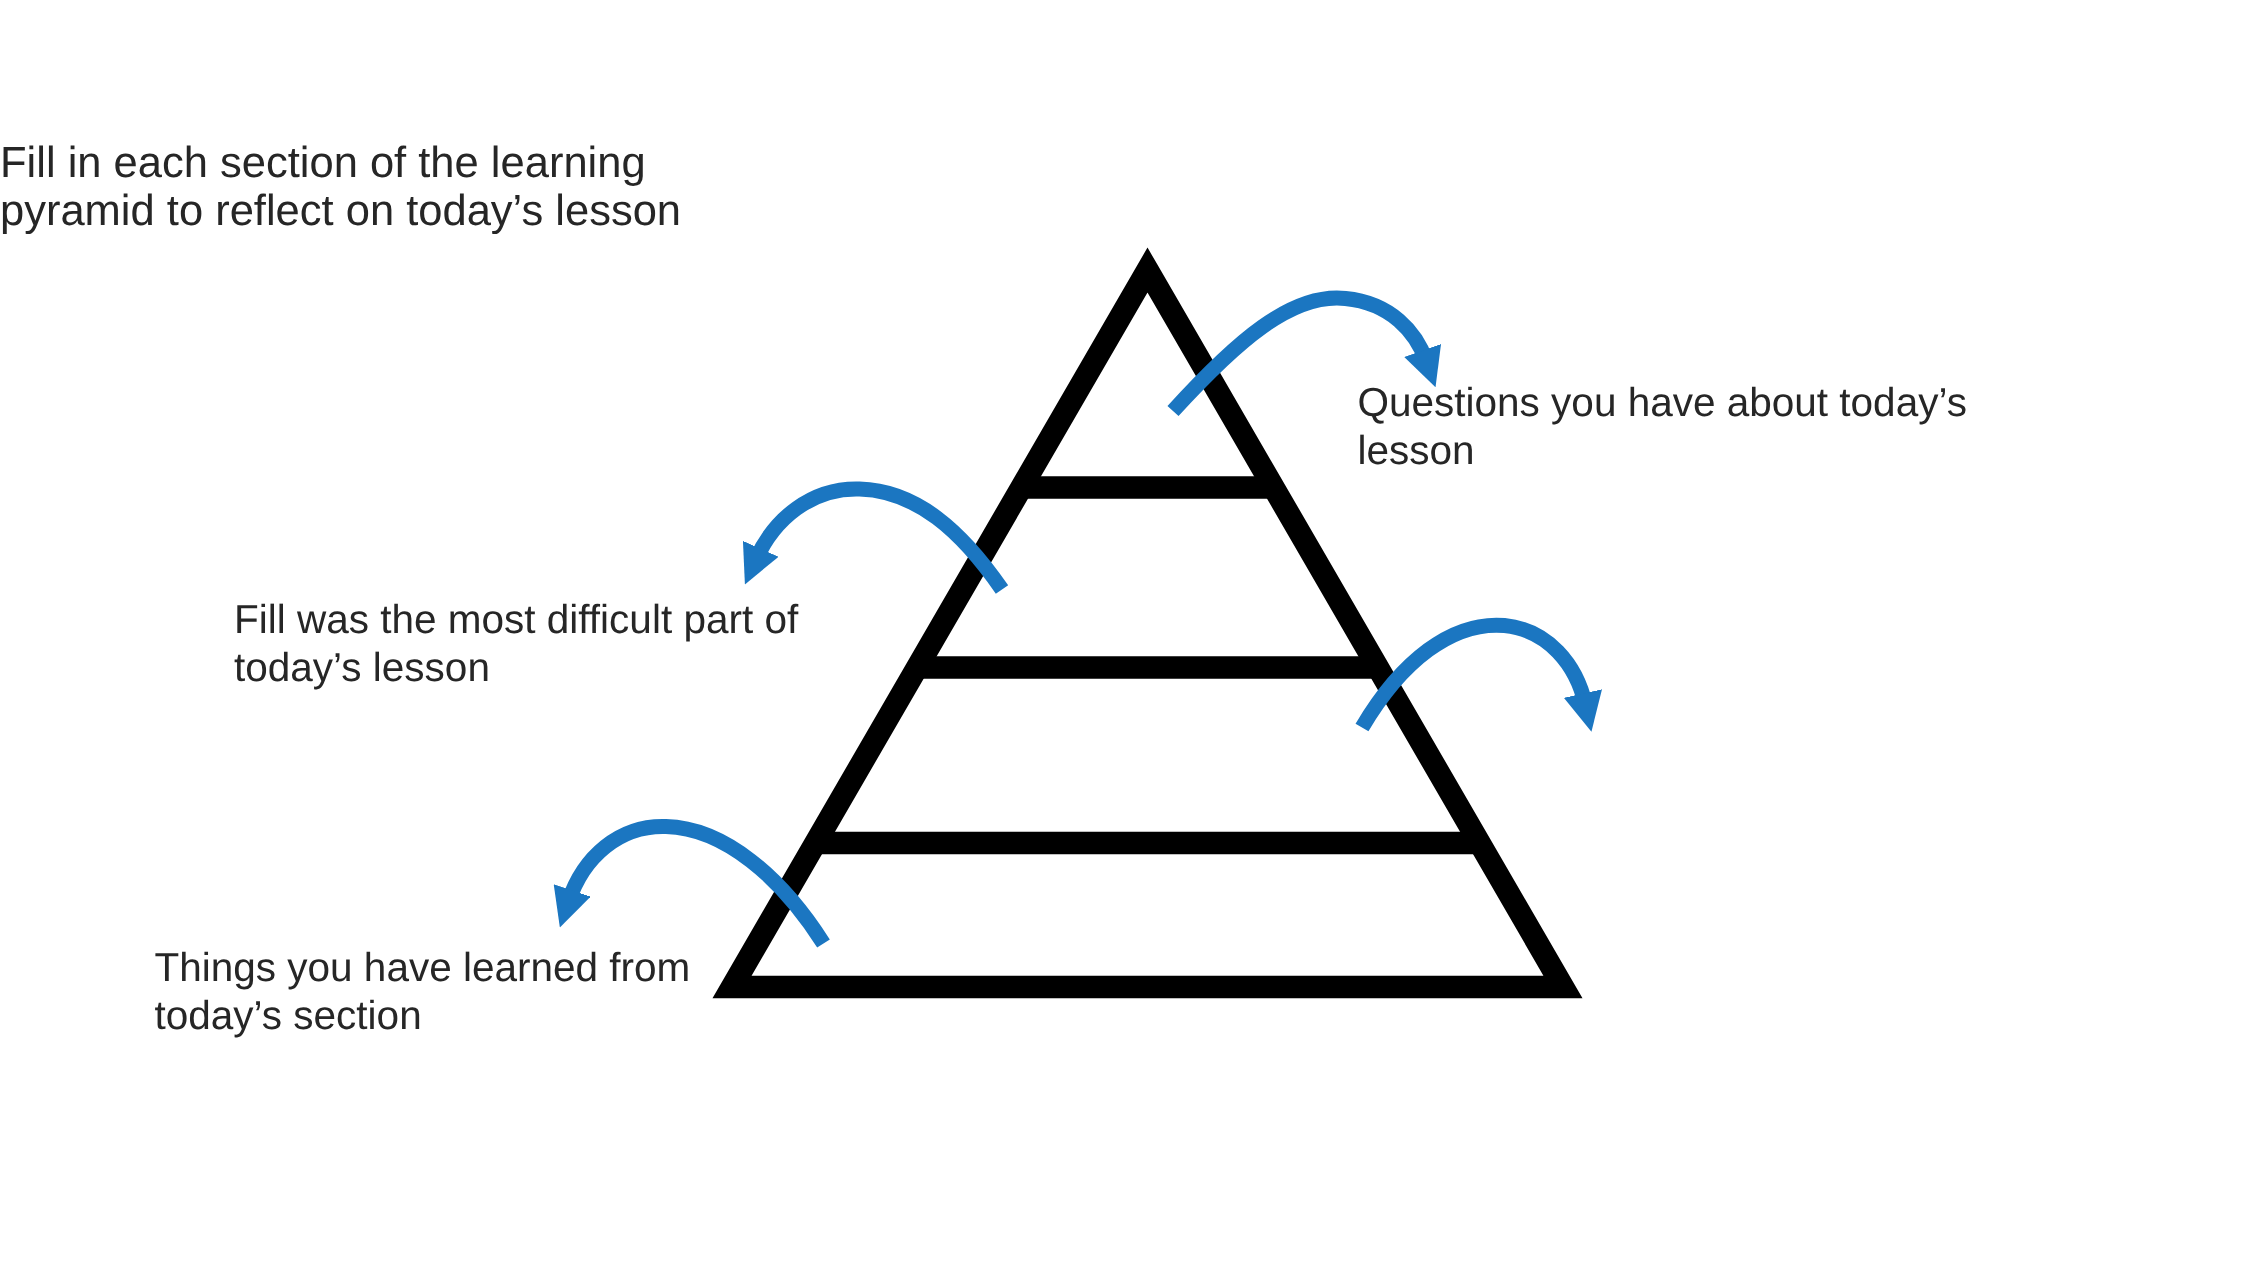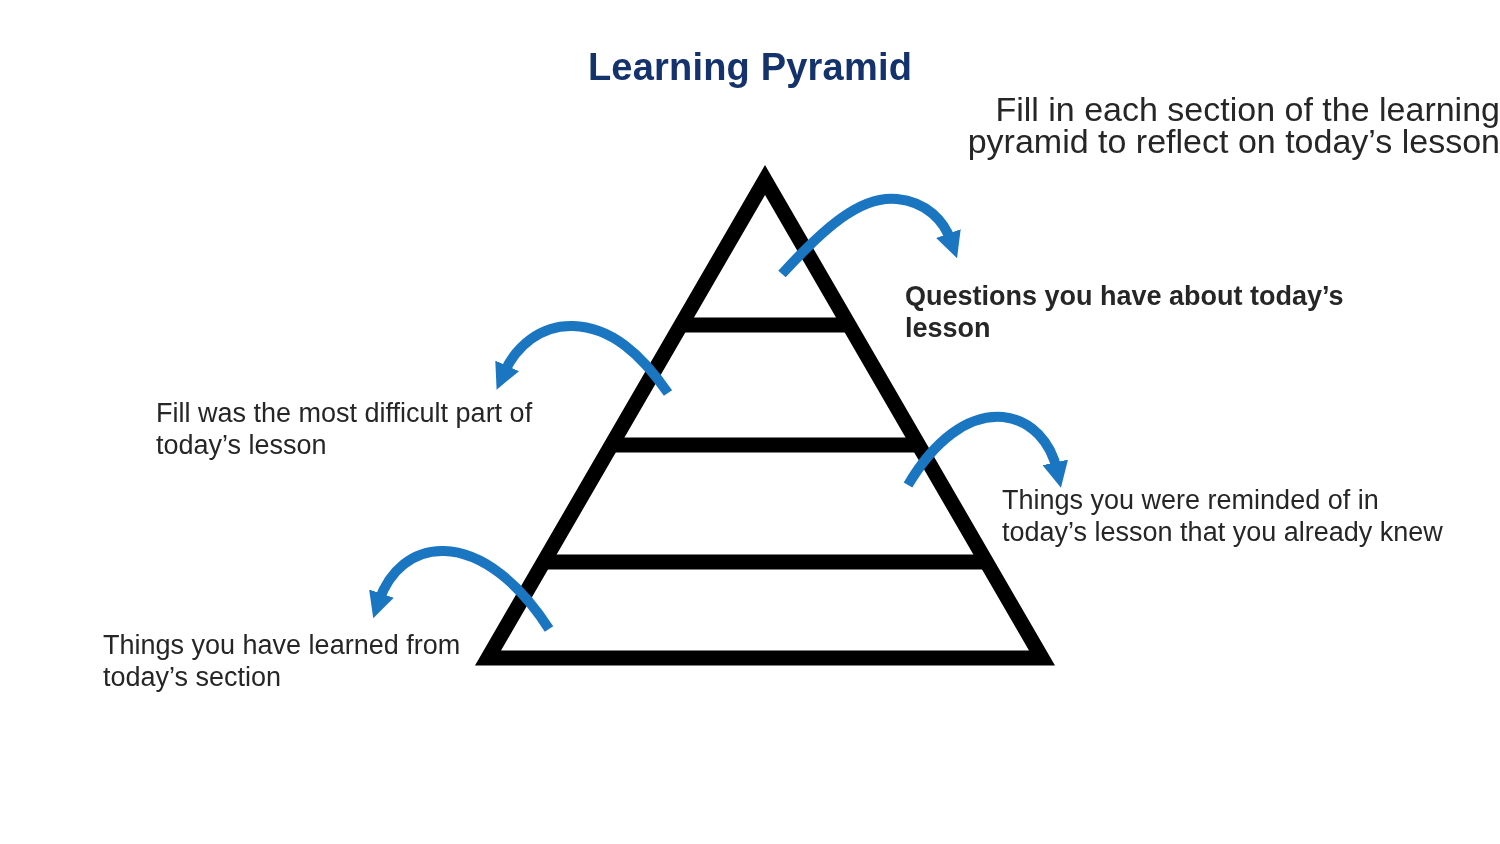--- a/index.html
+++ b/index.html
@@ -20,22 +20,22 @@
     font-size: 38px;
     line-height: 44px;
     font-weight: 600;
     letter-spacing: 0.2px;
     color: var(--title-navy, #14326b);
   }
   .subtitle {
     position: absolute;
     left: 0; right: 0; top: 93px;
     margin: 0;
-    text-align: right;
-    font-size: 34px;
+    text-align: left;
+    font-size: 29px;
     line-height: 32px;
     font-weight: 400;
     white-space: pre-line;
     color: var(--text-dark, #262626);
   }
   .diagram-svg {
     position: absolute;
     left: 0; top: 0;
     width: 1500px; height: 844px;
   }
@@ -53,31 +53,30 @@
     stroke-linecap: butt;
   }
   .arrow-fill { fill: var(--accent-blue, #1b76c1); }
   .label {
     position: absolute;
     font-size: 27px;
     line-height: 32px;
     white-space: pre-line;
     color: var(--text-dark, #262626);
   }
-  .label-questions { left: 905px;  top: 280px; width: 460px; font-weight: bold; }
+  .label-questions { left: 905px;  top: 252px; width: 460px; }
   .label-difficult { left: 156px;  top: 397px; width: 470px; }
   .label-reminded  { left: 1002px; top: 484px; width: 490px; }
   .label-learned   { left: 103px;  top: 629px; width: 420px; }
 </style>
 </head>
 <body>
 
 <div class="canvas">
 
-  <h1 class="title">Learning Pyramid</h1>
   <p class="subtitle">Fill in each section of the learning
 pyramid to reflect on today’s lesson</p>
 
   <svg class="diagram-svg" viewBox="0 0 1500 844" xmlns="http://www.w3.org/2000/svg">
     <defs>
       <marker id="arrowhead" viewBox="0 0 10 10" refX="3" refY="5" markerWidth="2.6" markerHeight="2.6" orient="auto" markerUnits="strokeWidth">
         <path d="M 0 0 L 10 5 L 0 10 Z" class="arrow-fill" fill="#1b76c1"></path>
       </marker>
     </defs>
 
@@ -89,18 +88,16 @@
     <path class="arrow-stroke" marker-end="url(#arrowhead)" d="M 782 274 C 824 228 861 195 897 199 C 927 202 944 221 951 241"></path>
     <path class="arrow-stroke" marker-end="url(#arrowhead)" d="M 668 393 C 641 354 611 327 573 326 C 541 325 516 346 504 373"></path>
     <path class="arrow-stroke" marker-end="url(#arrowhead)" d="M 908 485 C 934 441 968 414 1003 417 C 1032 420 1051 443 1057 470"></path>
     <path class="arrow-stroke" marker-end="url(#arrowhead)" d="M 549 629 C 521 585 483 552 444 551 C 413 550 389 571 379 601"></path>
   </svg>
 
   <div class="label label-questions">Questions you have about today’s
 lesson</div>
   <div class="label label-difficult">Fill was the most difficult part of
 today’s lesson</div>
-  <div class="label label-reminded">Things you were reminded of in
-today’s lesson that you already knew</div>
   <div class="label label-learned">Things you have learned from
 today’s section</div>
 
 </div>
 
 </body></html>

